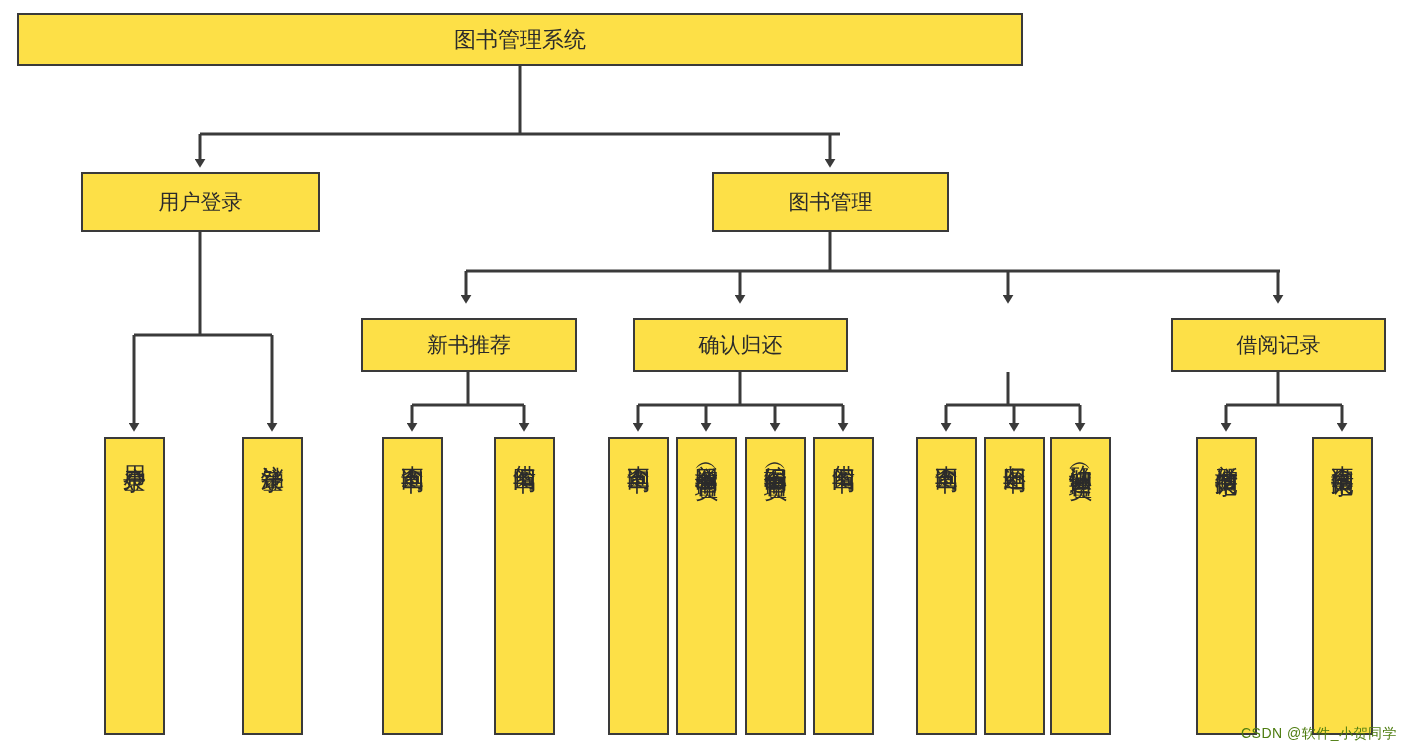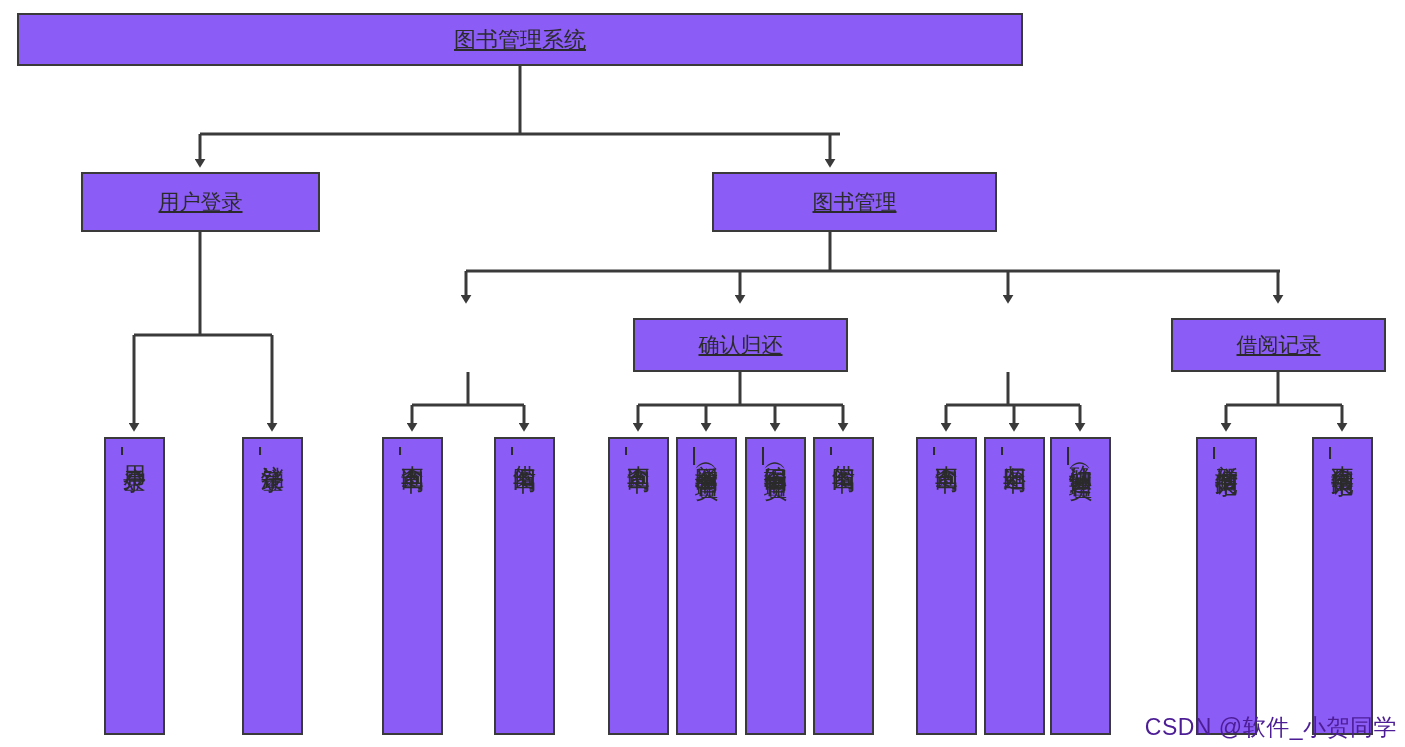--- a/index.html
+++ b/index.html
@@ -22,26 +22,25 @@
     left: 0;
     top: 0;
     width: 1405px;
     height: 747px;
     pointer-events: none;
   }
   .node {
     position: absolute;
     box-sizing: border-box;
     border: 2.5px solid #3a3a3a;
-    background: #8b5cf6;
+    background: #fde047;
     display: flex;
     align-items: center;
     justify-content: center;
     color: #2b2b2b;
-    text-decoration: underline;
   }
   .node .label {
     text-align: center;
     line-height: 1.18;
     color: #2b2b2b;
     white-space: pre;
   }
   .node.horizontal .label {
     writing-mode: horizontal-tb;
     font-size: 21px;
@@ -56,22 +55,22 @@
     text-orientation: upright;
     font-size: 23px;
     letter-spacing: 2px;
     line-height: 1;
   }
   .node.root .label { font-size: 22px; }
   .watermark {
     position: absolute;
     right: 8px;
     bottom: 4px;
-    font-size: 23px;
-    color: #4c1d95;
+    font-size: 14px;
+    color: #4d7c0f;
     letter-spacing: 0.5px;
     user-select: none;
   }
 </style>
 </head>
 <body>
 
 <div id="canvas">
 
   <svg class="edges" viewBox="0 0 1405 747">
@@ -124,24 +123,27 @@
     </g>
   </svg>
 
   <div class="node horizontal root" style="left:17px; top:13px; width:1006px; height:53px;">
     <span class="label">图书管理系统</span>
   </div>
 
   <div class="node horizontal" style="left:81px; top:172px; width:239px; height:60px;">
     <span class="label">用户登录</span>
   </div>
-  <div class="node horizontal" style="left:712px; top:172px; width:285px; height:60px;">
+  <div class="node horizontal" style="left:712px; top:172px; width:237px; height:60px;">
     <span class="label">图书管理</span>
   </div>
 
+  <div class="node horizontal" style="left:361px; top:318px; width:216px; height:54px;">
+    <span class="label">新书推荐</span>
+  </div>
   <div class="node horizontal" style="left:633px; top:318px; width:215px; height:54px;">
     <span class="label">确认归还</span>
   </div>
   <div class="node horizontal" style="left:1171px; top:318px; width:215px; height:54px;">
     <span class="label">借阅记录</span>
   </div>
 
   <div class="node vertical" style="left:104px; top:437px; width:61px; height:298px;">
     <span class="label">用户登录</span>
   </div>

